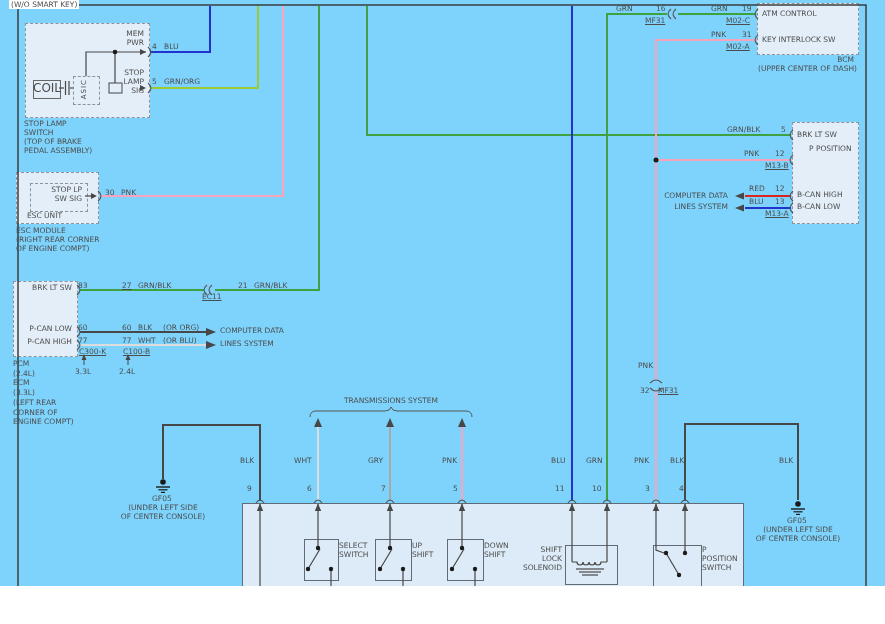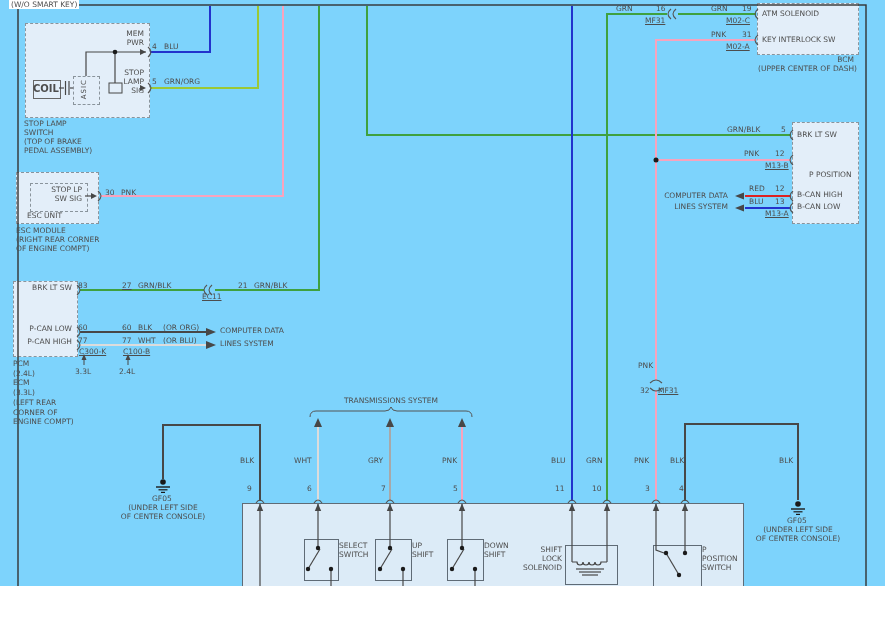--- a/index.html
+++ b/index.html
@@ -191,21 +191,21 @@
 
   <div class="lbl r" style="left:100px;top:29px;width:44px;">MEM
 PWR</div>
   <div class="lbl r" style="left:100px;top:68px;width:44px;">STOP
 LAMP
 SIG</div>
   <div class="lbl" style="left:152px;top:42px;">4</div>
   <div class="lbl" style="left:164px;top:42px;">BLU</div>
   <div class="lbl" style="left:152px;top:77px;">5</div>
   <div class="lbl" style="left:164px;top:77px;">GRN/ORG</div>
-  <div class="lbl c" style="left:33px;top:84px;width:26px;font-size:10px;z-index:6;font-weight:bold;">COIL</div>
+  <div class="lbl c" style="left:33px;top:84px;width:26px;font-size:12px;z-index:6;">COIL</div>
   <div class="lbl vert" style="left:80px;top:79px;font-size:7px;z-index:6;">ASIC</div>
   <div class="lbl" style="left:24px;top:119px;">STOP LAMP
 SWITCH
 (TOP OF BRAKE
 PEDAL ASSEMBLY)</div>
 
   <div class="lbl r" style="left:34px;top:185px;width:48px;z-index:6;">STOP LP
 SW SIG</div>
   <div class="lbl" style="left:27px;top:211px;z-index:6;">ESC UNIT</div>
   <div class="lbl" style="left:105px;top:188px;">30</div>
@@ -238,36 +238,36 @@
   <div class="lbl" style="left:220px;top:324px;line-height:13px;">COMPUTER DATA
 LINES SYSTEM</div>
   <div class="lbl" style="left:13px;top:359px;line-height:9.7px;">PCM
 (2.4L)
 ECM
 (3.3L)
 (LEFT REAR
 CORNER OF
 ENGINE COMPT)</div>
 
-  <div class="lbl" style="left:762px;top:9px;z-index:6;">ATM SOLENOID</div>
+  <div class="lbl" style="left:762px;top:9px;z-index:6;">ATM CONTROL</div>
   <div class="lbl" style="left:762px;top:35px;z-index:6;">KEY INTERLOCK SW</div>
   <div class="lbl" style="left:616px;top:4px;">GRN</div>
   <div class="lbl" style="left:656px;top:4px;">16</div>
   <div class="lbl ul" style="left:645px;top:16px;">MF31</div>
   <div class="lbl" style="left:711px;top:4px;">GRN</div>
   <div class="lbl" style="left:742px;top:4px;">19</div>
   <div class="lbl ul" style="left:726px;top:16px;">M02-C</div>
   <div class="lbl" style="left:711px;top:30px;">PNK</div>
   <div class="lbl" style="left:742px;top:30px;">31</div>
   <div class="lbl ul" style="left:726px;top:42px;">M02-A</div>
   <div class="lbl r" style="left:757px;top:55px;width:97px;">BCM</div>
   <div class="lbl r" style="left:755px;top:64px;width:102px;">(UPPER CENTER OF DASH)</div>
 
   <div class="lbl" style="left:797px;top:130px;z-index:6;">BRK LT SW</div>
-  <div class="lbl" style="left:797px;top:170px;z-index:6;padding-left:12px;">P POSITION</div>
+  <div class="lbl" style="left:797px;top:144px;z-index:6;padding-left:12px;">P POSITION</div>
   <div class="lbl" style="left:797px;top:190px;z-index:6;">B-CAN HIGH</div>
   <div class="lbl" style="left:797px;top:202px;z-index:6;">B-CAN LOW</div>
   <div class="lbl" style="left:727px;top:125px;">GRN/BLK</div>
   <div class="lbl" style="left:781px;top:125px;">5</div>
   <div class="lbl" style="left:744px;top:149px;">PNK</div>
   <div class="lbl" style="left:775px;top:149px;">12</div>
   <div class="lbl ul" style="left:765px;top:161px;">M13-B</div>
   <div class="lbl" style="left:749px;top:184px;">RED</div>
   <div class="lbl" style="left:775px;top:184px;">12</div>
   <div class="lbl" style="left:749px;top:197px;">BLU</div>

